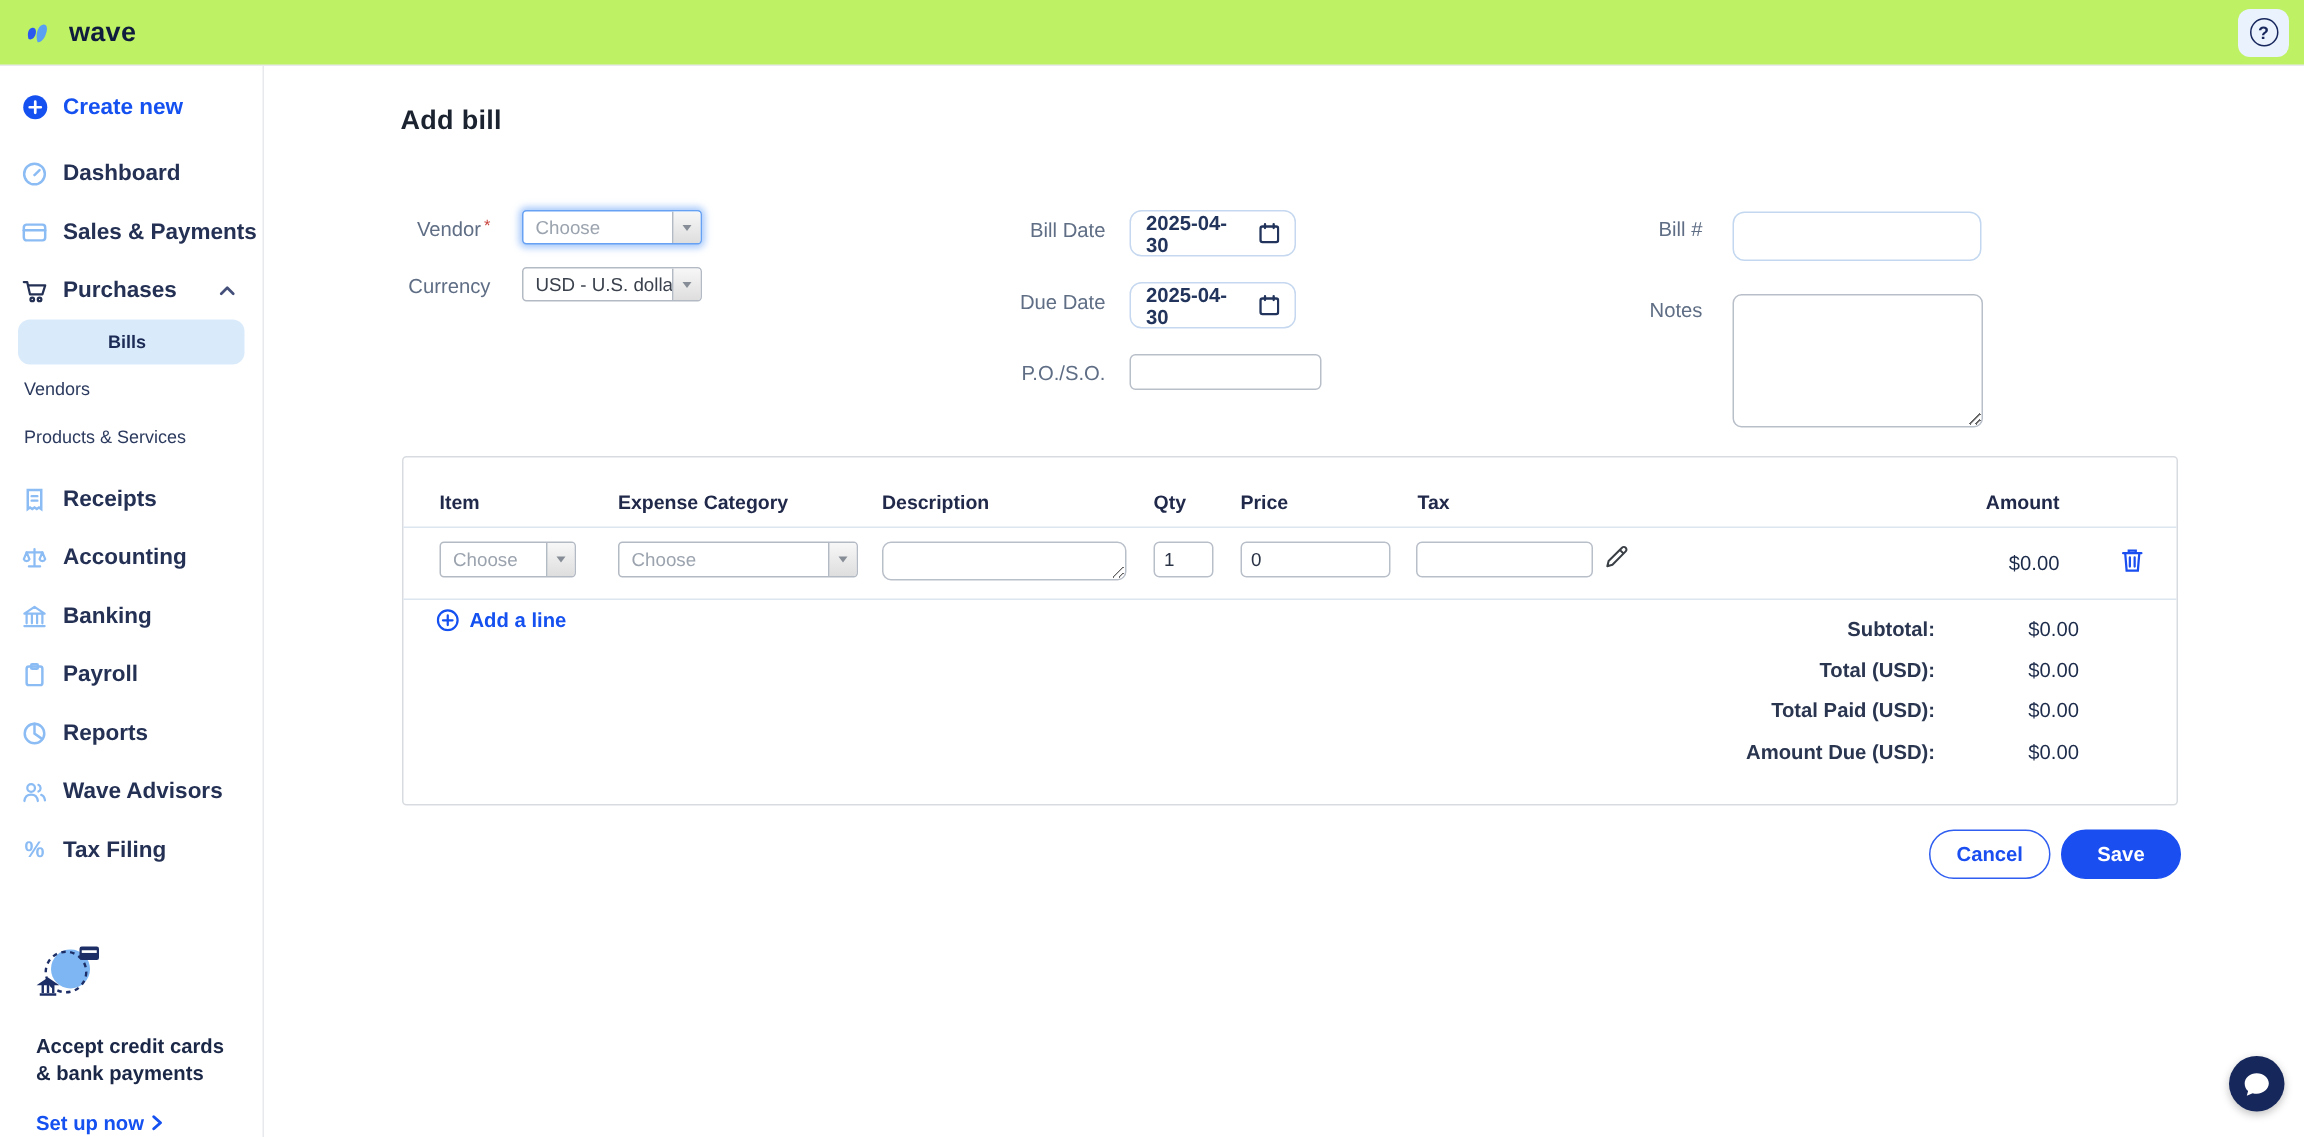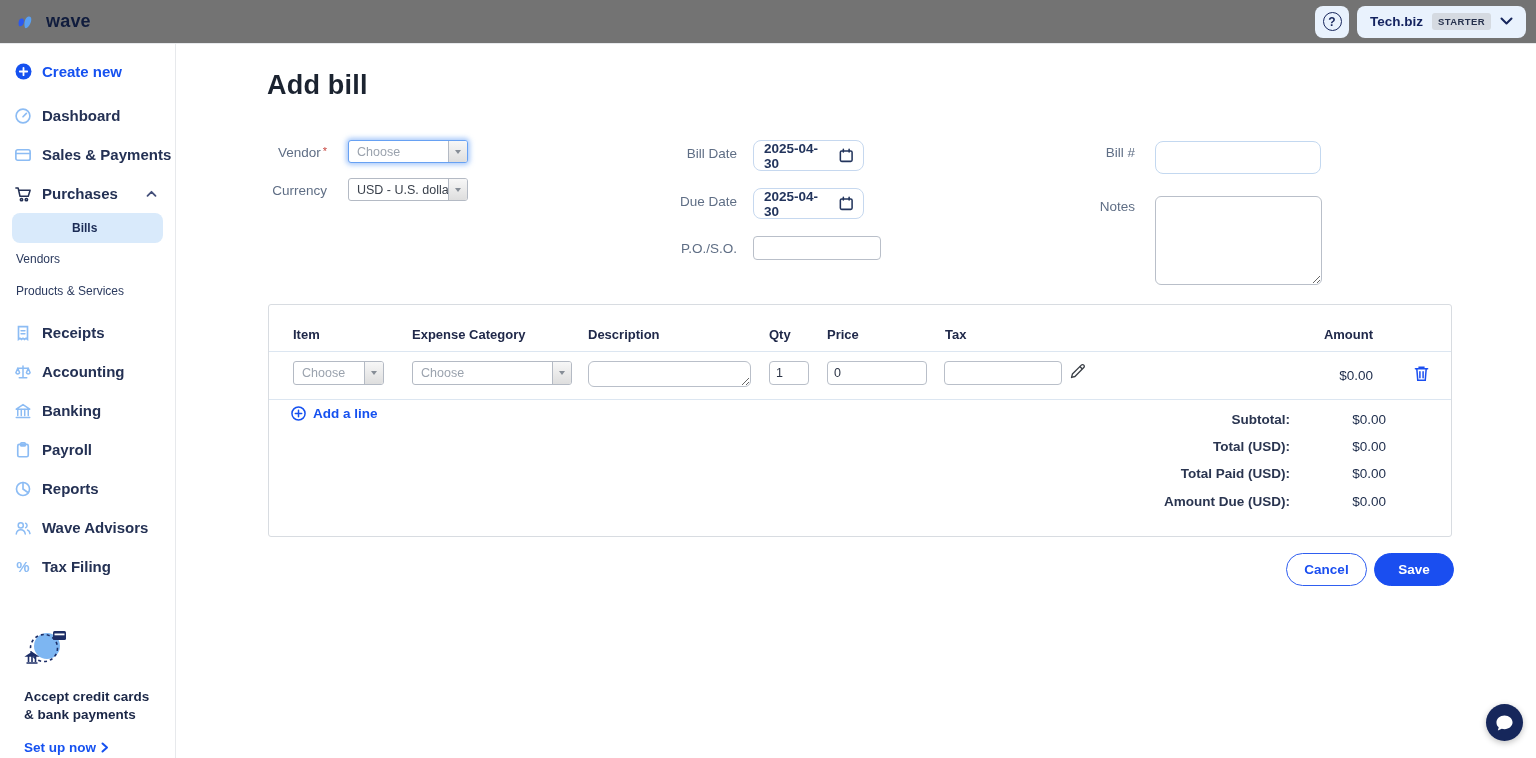--- a/index.html
+++ b/index.html
@@ -1,20 +1,20 @@
 <!DOCTYPE html>
 <html><head>
 <meta charset="utf-8">
 <style>
   * { margin:0; padding:0; box-sizing:border-box; }
   html,body { width:1536px; height:758px; background:#fff; font-family:"Liberation Sans", sans-serif; }
   .page { position:relative; width:1536px; height:758px; overflow:hidden; background:#fff; }
 
   
-  .topbar { position:absolute; left:0; top:0; width:1536px; height:44px; background:#737373; border-bottom:1px solid #e7e9ec; display:flex; align-items:center; justify-content:space-between; padding:0 10px 0 14px; z-index:5;}
+  .topbar { position:absolute; left:0; top:0; width:1536px; height:44px; background:#bef264; border-bottom:1px solid #e7e9ec; display:flex; align-items:center; justify-content:space-between; padding:0 10px 0 14px; z-index:5;}
   .logo { display:flex; align-items:center; gap:6px; }
   .logo-text { font-size:18px; font-weight:bold; color:#101c3d; letter-spacing:.2px; }
   .topbar-right { display:flex; align-items:center; gap:8px; }
   .help-btn { width:34px; height:32px; background:#e9f2fd; border-radius:8px; display:flex; align-items:center; justify-content:center; cursor:pointer; }
   .help-circle { width:19px; height:19px; border:1.7px solid #17265c; border-radius:50%; color:#17265c; font-size:12px; font-weight:bold; display:flex; align-items:center; justify-content:center; }
   .biz-pill { height:32px; background:#e9f2fd; border-radius:8px; display:flex; align-items:center; gap:9px; padding:0 13px; cursor:pointer; }
   .biz-name { font-size:13.5px; font-weight:bold; color:#14235f; }
   .biz-badge { background:#d5dae1; color:#27324d; font-size:9.5px; font-weight:bold; letter-spacing:.4px; border-radius:3px; padding:3px 6px; }
 
   
@@ -29,21 +29,21 @@
   .sub-item.active { margin:0 12px; padding-left:28px; border-radius:8px; background:#d9eafb; height:30px; }
   .sub-item.active .slbl { font-weight:bold; color:#1b2b55;padding-left:32px; }
   .pct { color:#8cbcf4; font-weight:bold; font-size:15px; }
   .promo { padding:40px 20px 0 24px; }
   .promo-title { margin-top:16px; font-size:13.5px; font-weight:bold; color:#1b2747; line-height:18px; width:130px; }
   .promo-cta { margin-top:16px; display:flex; align-items:center; gap:5px; cursor:pointer; }
   .promo-cta span { color:#1551f0; font-size:13.5px; font-weight:bold; }
 
   
   .main { position:absolute; left:177px; top:44px; width:1359px; height:714px; }
-  .page-title { position:absolute; left:90px; top:26px; font-size:27px; font-weight:bold; color:#1b2330; letter-spacing:.2px; }
+  .page-title { position:absolute; left:90px; top:26px; font-size:18px; font-weight:bold; color:#1b2330; letter-spacing:.2px; }
 
   .flabel { position:absolute; font-size:13.5px; color:#5f6e85; text-align:right; }
   .req { color:#c9453f; font-size:11px; margin-left:2px; vertical-align:top; }
 
   
   .sel { position:absolute; display:flex; background:#fff; border:1px solid #b4bac4; border-radius:3px; overflow:hidden; cursor:pointer; }
   .sel .sel-txt { flex:1; font-size:12.5px; color:#9ba3ae; padding:0 8px; display:flex; align-items:center; white-space:nowrap; overflow:hidden; }
   .sel .sel-txt.dark { color:#3a414c; }
   .sel .sel-btn { width:19px; border-left:1px solid #b4bac4; background:linear-gradient(#f7f7f7,#dedede); display:flex; align-items:center; justify-content:center; }
   .sel .sel-btn::after { content:""; width:0; height:0; border-left:3.5px solid transparent; border-right:3.5px solid transparent; border-top:4.5px solid #868d96; }
@@ -87,27 +87,20 @@
     <div class="logo">
       <svg width="26" height="24" viewBox="0 0 26 24">
         <path d="M5 16 C4 12 5 9 7.5 8.5 C10 8 10.5 11 9.5 13.5 C8.8 15.3 7 17 5 16 Z" fill="#2b59f0"></path>
         <path d="M11 18 C9.5 13 11 7.5 14.5 6.5 C17.5 5.8 18 9.5 16.5 13 C15.3 16 13.2 18.8 11 18 Z" fill="#5aa0f2"></path>
       </svg>
       <span class="logo-text">wave</span>
     </div>
     <div class="topbar-right">
       <div class="help-btn">
         <div class="help-circle">?</div>
-      </div>
-      <div class="biz-pill">
-        <span class="biz-name">Tech.biz</span>
-        <span class="biz-badge">STARTER</span>
-        <svg width="13" height="9" viewBox="0 0 13 9">
-            <polyline points="1.5,1.5 6.5,6.5 11.5,1.5" fill="none" stroke="#17265c" stroke-width="2" stroke-linecap="round" stroke-linejoin="round"></polyline>
-          </svg>
       </div>
     </div>
   </div>
 
   <div class="sidebar">
     <div class="nav-item blue" style="margin-top:8px;">
       <span class="nav-icon">
         <svg width="17" height="17" viewBox="0 0 17 17">
             <circle cx="8.5" cy="8.5" r="8" fill="#1551f0"></circle>
             <path d="M8.5 4.8v7.4M4.8 8.5h7.4" stroke="#fff" stroke-width="1.8" stroke-linecap="round"></path>

